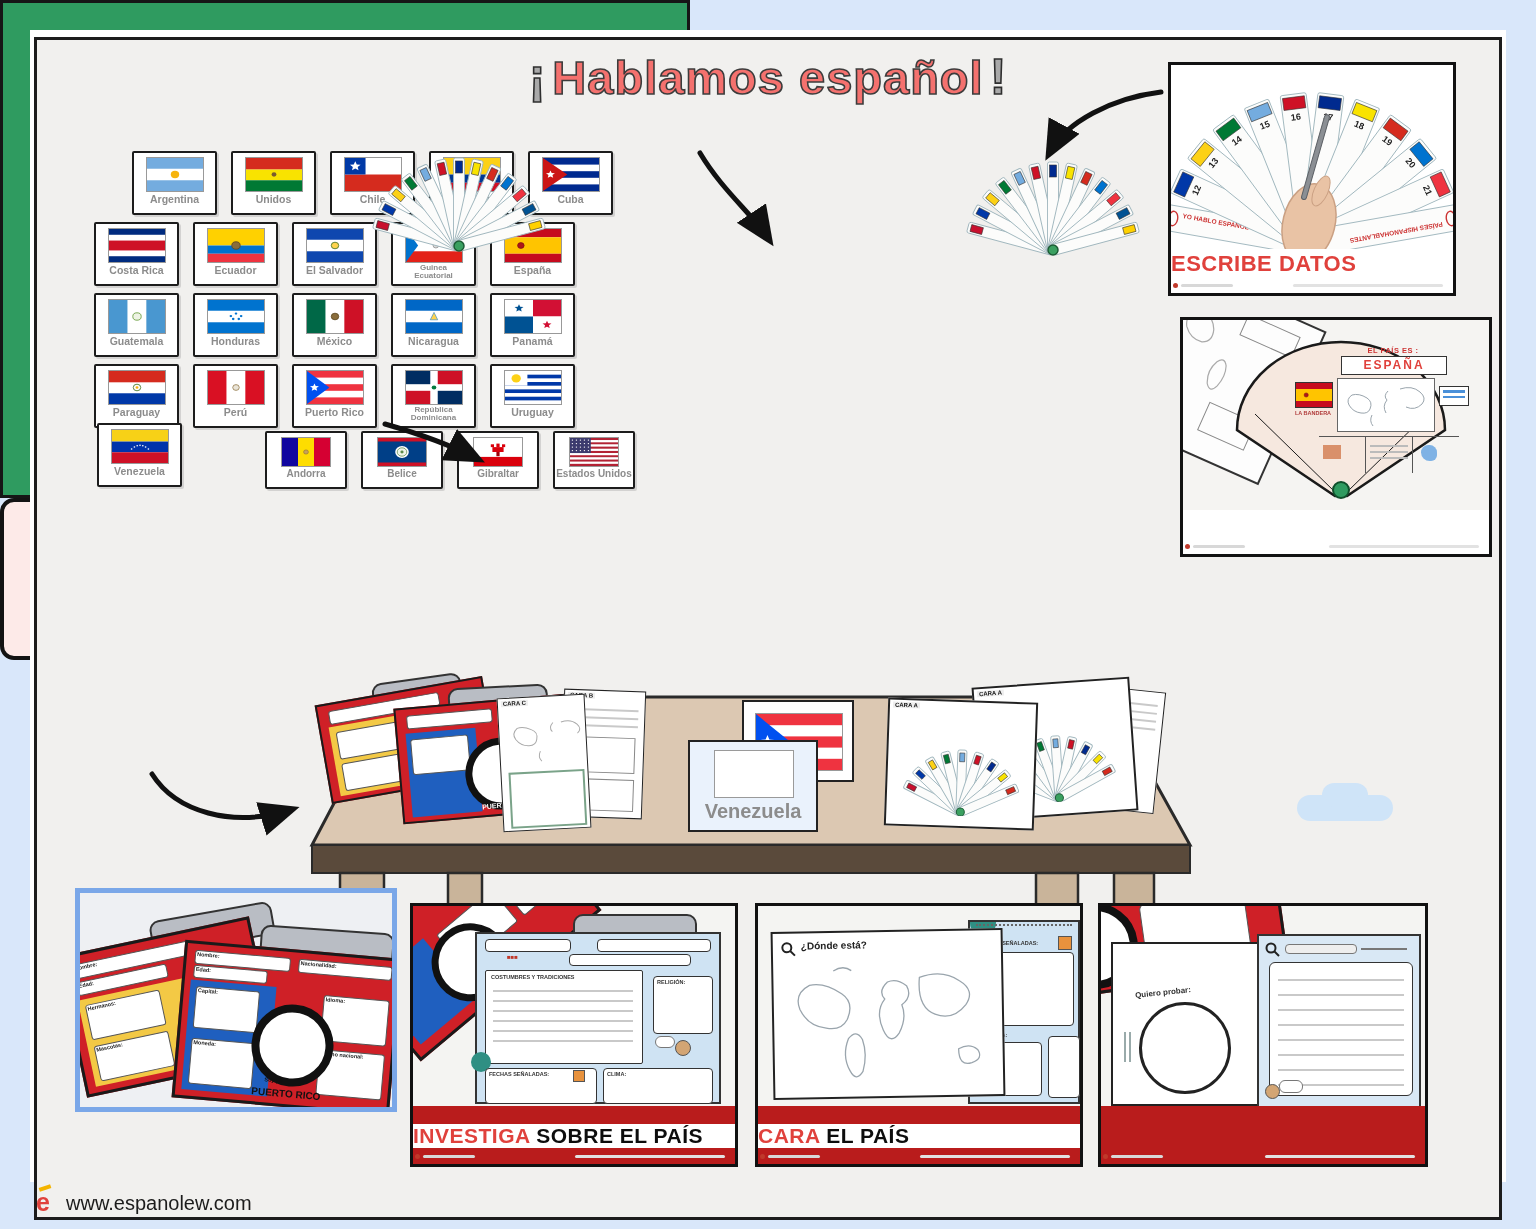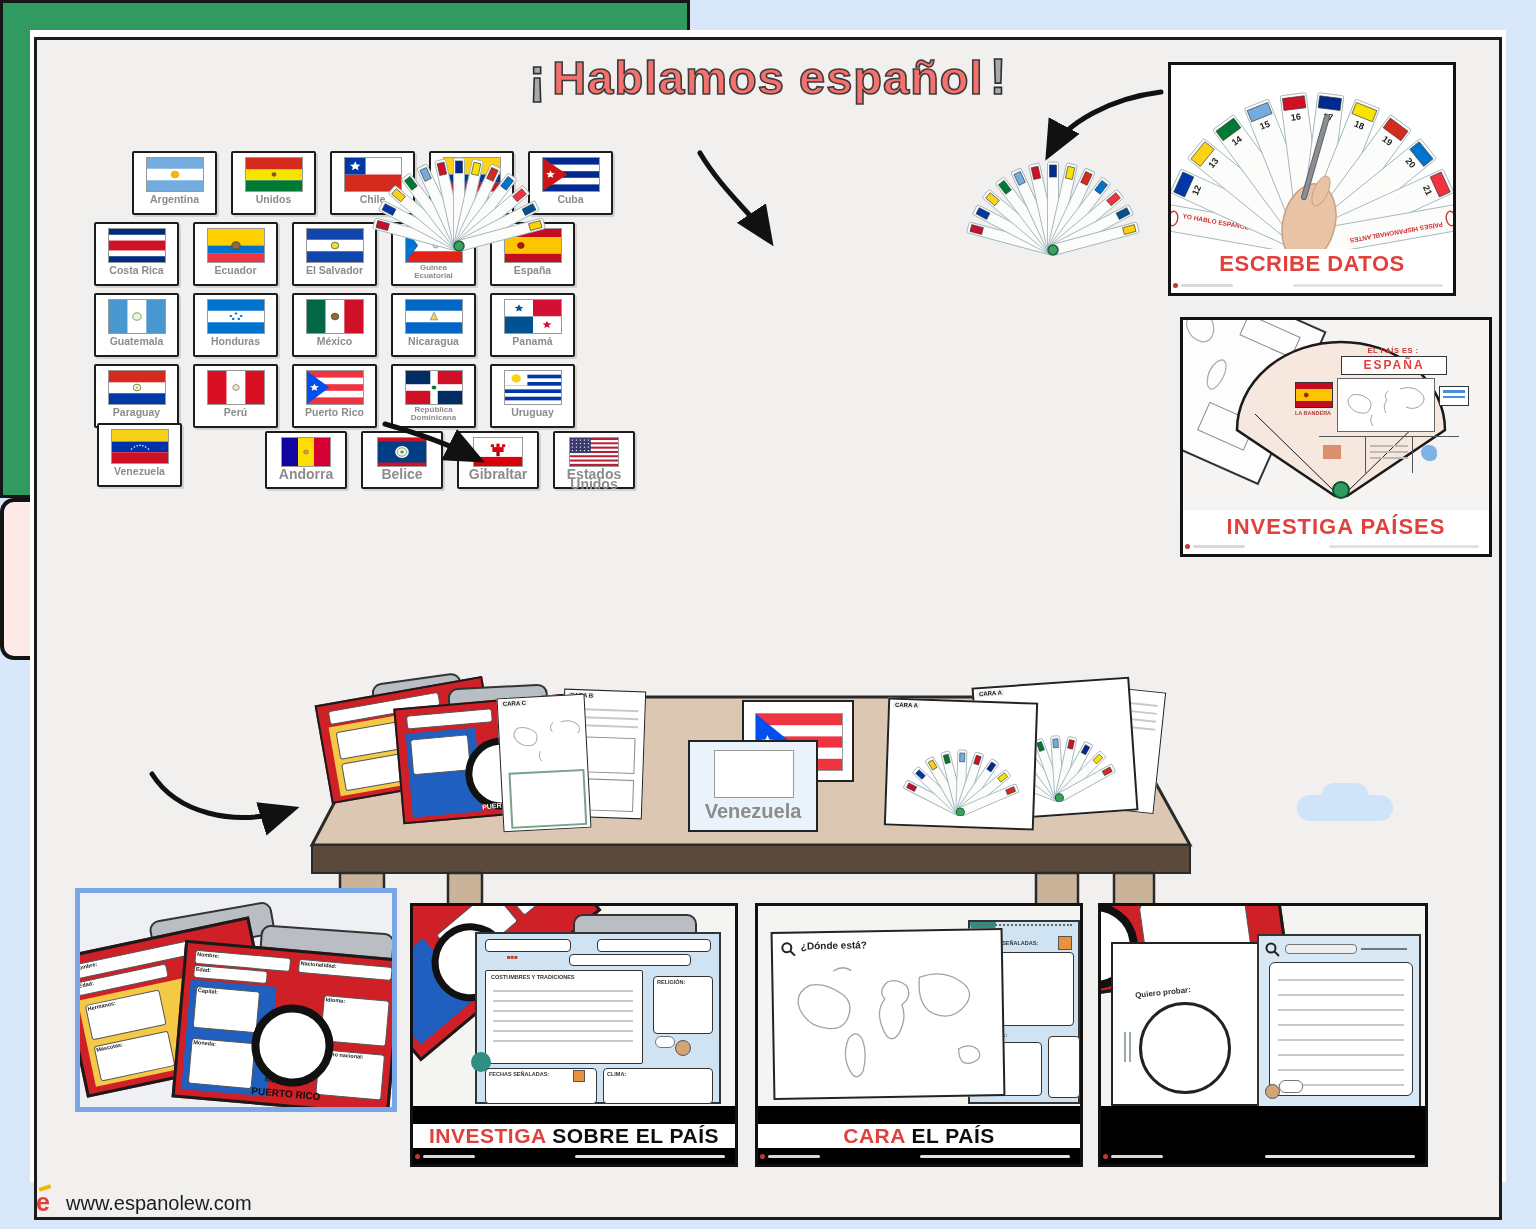--- a/index.html
+++ b/index.html
@@ -2,21 +2,21 @@
 <html><head>
 <meta charset="utf-8">
 <style>
   html,body{margin:0;padding:0;background:#c9ddf6}
   body{font-family:"Liberation Sans",sans-serif;-webkit-font-smoothing:antialiased}
   #page{position:relative;width:1536px;height:1229px;background:#d9e7fa;overflow:hidden}
   .abs{position:absolute}
   #content{position:absolute;left:30px;top:30px;width:1476px;height:1152px;background:#ffffff}
   
   .panel{position:absolute;background:#fff;border:3px solid #121212;box-sizing:border-box;overflow:hidden}
-  .caption{position:absolute;left:0;right:0;text-align:center;font-weight:800;letter-spacing:.5px;background:#fff}
+  .caption{position:absolute;left:0;right:0;font-weight:800;letter-spacing:.5px;background:#fff}
   .red{color:#e0413c}
   .micro{position:absolute;left:10px;right:10px;bottom:4px;height:6px}
   .micro .m1{position:absolute;left:0;top:1px;width:52px;height:3px;background:#d8d8d8;border-radius:2px}
   .micro .m1:before{content:"";position:absolute;left:-8px;top:-1px;width:5px;height:5px;border-radius:50%;background:#c0392b}
   .micro .m2{position:absolute;right:0;top:1px;width:150px;height:3px;background:#e2e2e2;border-radius:2px}
   
   #tl-panel{left:65px;top:65px;width:335px;height:237px;background:#cfe1f6;border:3px solid #121212}
   .stackwrap{position:absolute}
   .stack-behind{position:absolute;background:#fff;border:2px solid #5c5c5c;box-sizing:border-box}
   .sample-card{position:absolute;background:#fff;border:2px solid #444;box-sizing:border-box;display:flex;flex-direction:column;align-items:center}
@@ -48,21 +48,21 @@
   #board-title{position:absolute;left:0;right:0;top:8px;text-align:center;font-weight:800;letter-spacing:1px}
   #board-title .main{font-size:47px;color:#f4716e;-webkit-text-stroke:1.6px #3c3c3c}
   #board-title .bang{font-size:50px;color:#a9a9a9;-webkit-text-stroke:1.6px #2e2e2e;margin:0 6px}
   .flagrow{position:absolute;display:flex;gap:14px}
   .fcard{width:85px;height:64px;background:#fff;border:2.5px solid #1c1c1c;border-radius:2px;box-sizing:border-box;display:flex;flex-direction:column;align-items:center;box-shadow:2px 2px 0 rgba(0,0,0,.12)}
   .fcard .flag{width:56px;height:33px;border:1px solid #999;margin-top:4px}
   .fcard .lbl{font-size:10.5px;font-weight:800;color:#8c8c8c;margin-top:2px;line-height:10px;text-align:center}
   .fcard .lbl.two{font-size:8px;line-height:8px;margin-top:1px}
   .fcard.small{width:82px;height:58px}
   .fcard.small .flag{width:48px;height:28px}
-  .fcard.small .lbl{font-size:14px}
+  .fcard.small .lbl{font-size:10px}
   .cornerfan{position:absolute;z-index:3}
   
   #escribe{left:1168px;top:62px;width:288px;height:234px}
   #escribe .caption{bottom:16px;font-size:22px}
   
   #investiga{left:1180px;top:317px;width:312px;height:240px}
   #investiga .body{position:absolute;left:0;top:0;right:0;height:190px;background:#f5f4f2;overflow:hidden}
   #investiga .caption{bottom:14px;font-size:22px;letter-spacing:1px}
   .backsheet{position:absolute;background:#fdfdfd;border:2px solid #333;box-sizing:border-box}
   #inv-header{position:absolute;left:150px;top:26px;width:120px;text-align:center;font-size:7.5px;font-weight:800;color:#cc3333;letter-spacing:.5px}
@@ -86,21 +86,21 @@
   #table-svg{left:300px;top:680px;z-index:1}
   .titem{position:absolute;box-sizing:border-box;z-index:3}
   .graytab{position:absolute;background:#b9bdc4;border:2px solid #333;border-radius:10px 10px 0 0}
   .folder{background:#cf2027;border:2.5px solid #1a1a1a}
   .wfield{position:absolute;background:#fff;border:1px solid #555;border-radius:3px}
   .ringcircle{position:absolute;background:#fff;border:7px solid #111;border-radius:50%}
   .sheet{background:#fff;border:1.5px solid #222}
   .tinyhdr{position:absolute;left:3px;top:2px;font-size:6px;font-weight:800;color:#111;background:#eee;padding:0 2px}
   .gline{position:absolute;left:6px;right:6px;height:1.5px;background:#c9c9c9}
   
-  .photo{position:absolute;background:#000000;border:3px solid #111;box-sizing:border-box;overflow:hidden;z-index:4}
+  .photo{position:absolute;background:#b91c1c;border:3px solid #111;box-sizing:border-box;overflow:hidden;z-index:4}
   .photo .body{position:absolute;left:0;top:0;right:0;bottom:58px;background:#f4f4f2;overflow:hidden}
   .photo .caption{bottom:16px;font-size:21px}
   #photo1{left:75px;top:888px;width:322px;height:224px;border:5px solid #7aa7e8;background:#eef0f3;z-index:4;overflow:hidden;position:absolute;box-sizing:border-box}
   .bluepanel{position:absolute;background:#1f5fbf}
   .yellowpanel{position:absolute;background:#f3c945}
   .ffl{position:absolute;font-size:5.5px;font-weight:700;color:#222;white-space:nowrap}
   .ws{position:absolute;background:#fff;border:1px solid #333;border-radius:4px}
   .bluesheet{position:absolute;background:#cfe3f3;border:2px solid #333;box-sizing:border-box}
   .slabel{position:absolute;font-size:5.5px;font-weight:800;color:#333;white-space:nowrap}
   .rlabel{position:absolute;font-size:6px;font-weight:800;color:#c0392b;white-space:nowrap}
@@ -760,21 +760,20 @@
         <div class="cell">
             <div class="ln" style="top:8px"></div>
             <div class="ln" style="top:14px"></div>
             <div class="ln" style="top:20px"></div>
           </div>
         <div class="cell">
             <div class="blob"></div>
           </div>
       </div>
     </div>
-    <div class="caption red">INVESTIGA PAÍSES</div>
     <div class="micro">
         <i class="m1"></i>
         <i class="m2"></i>
       </div>
   </div>
 
   <div id="pink-note">
     <div>Fotocopias para</div>
     <div>completar en</div>
     <div>cualquier momento.</div>

